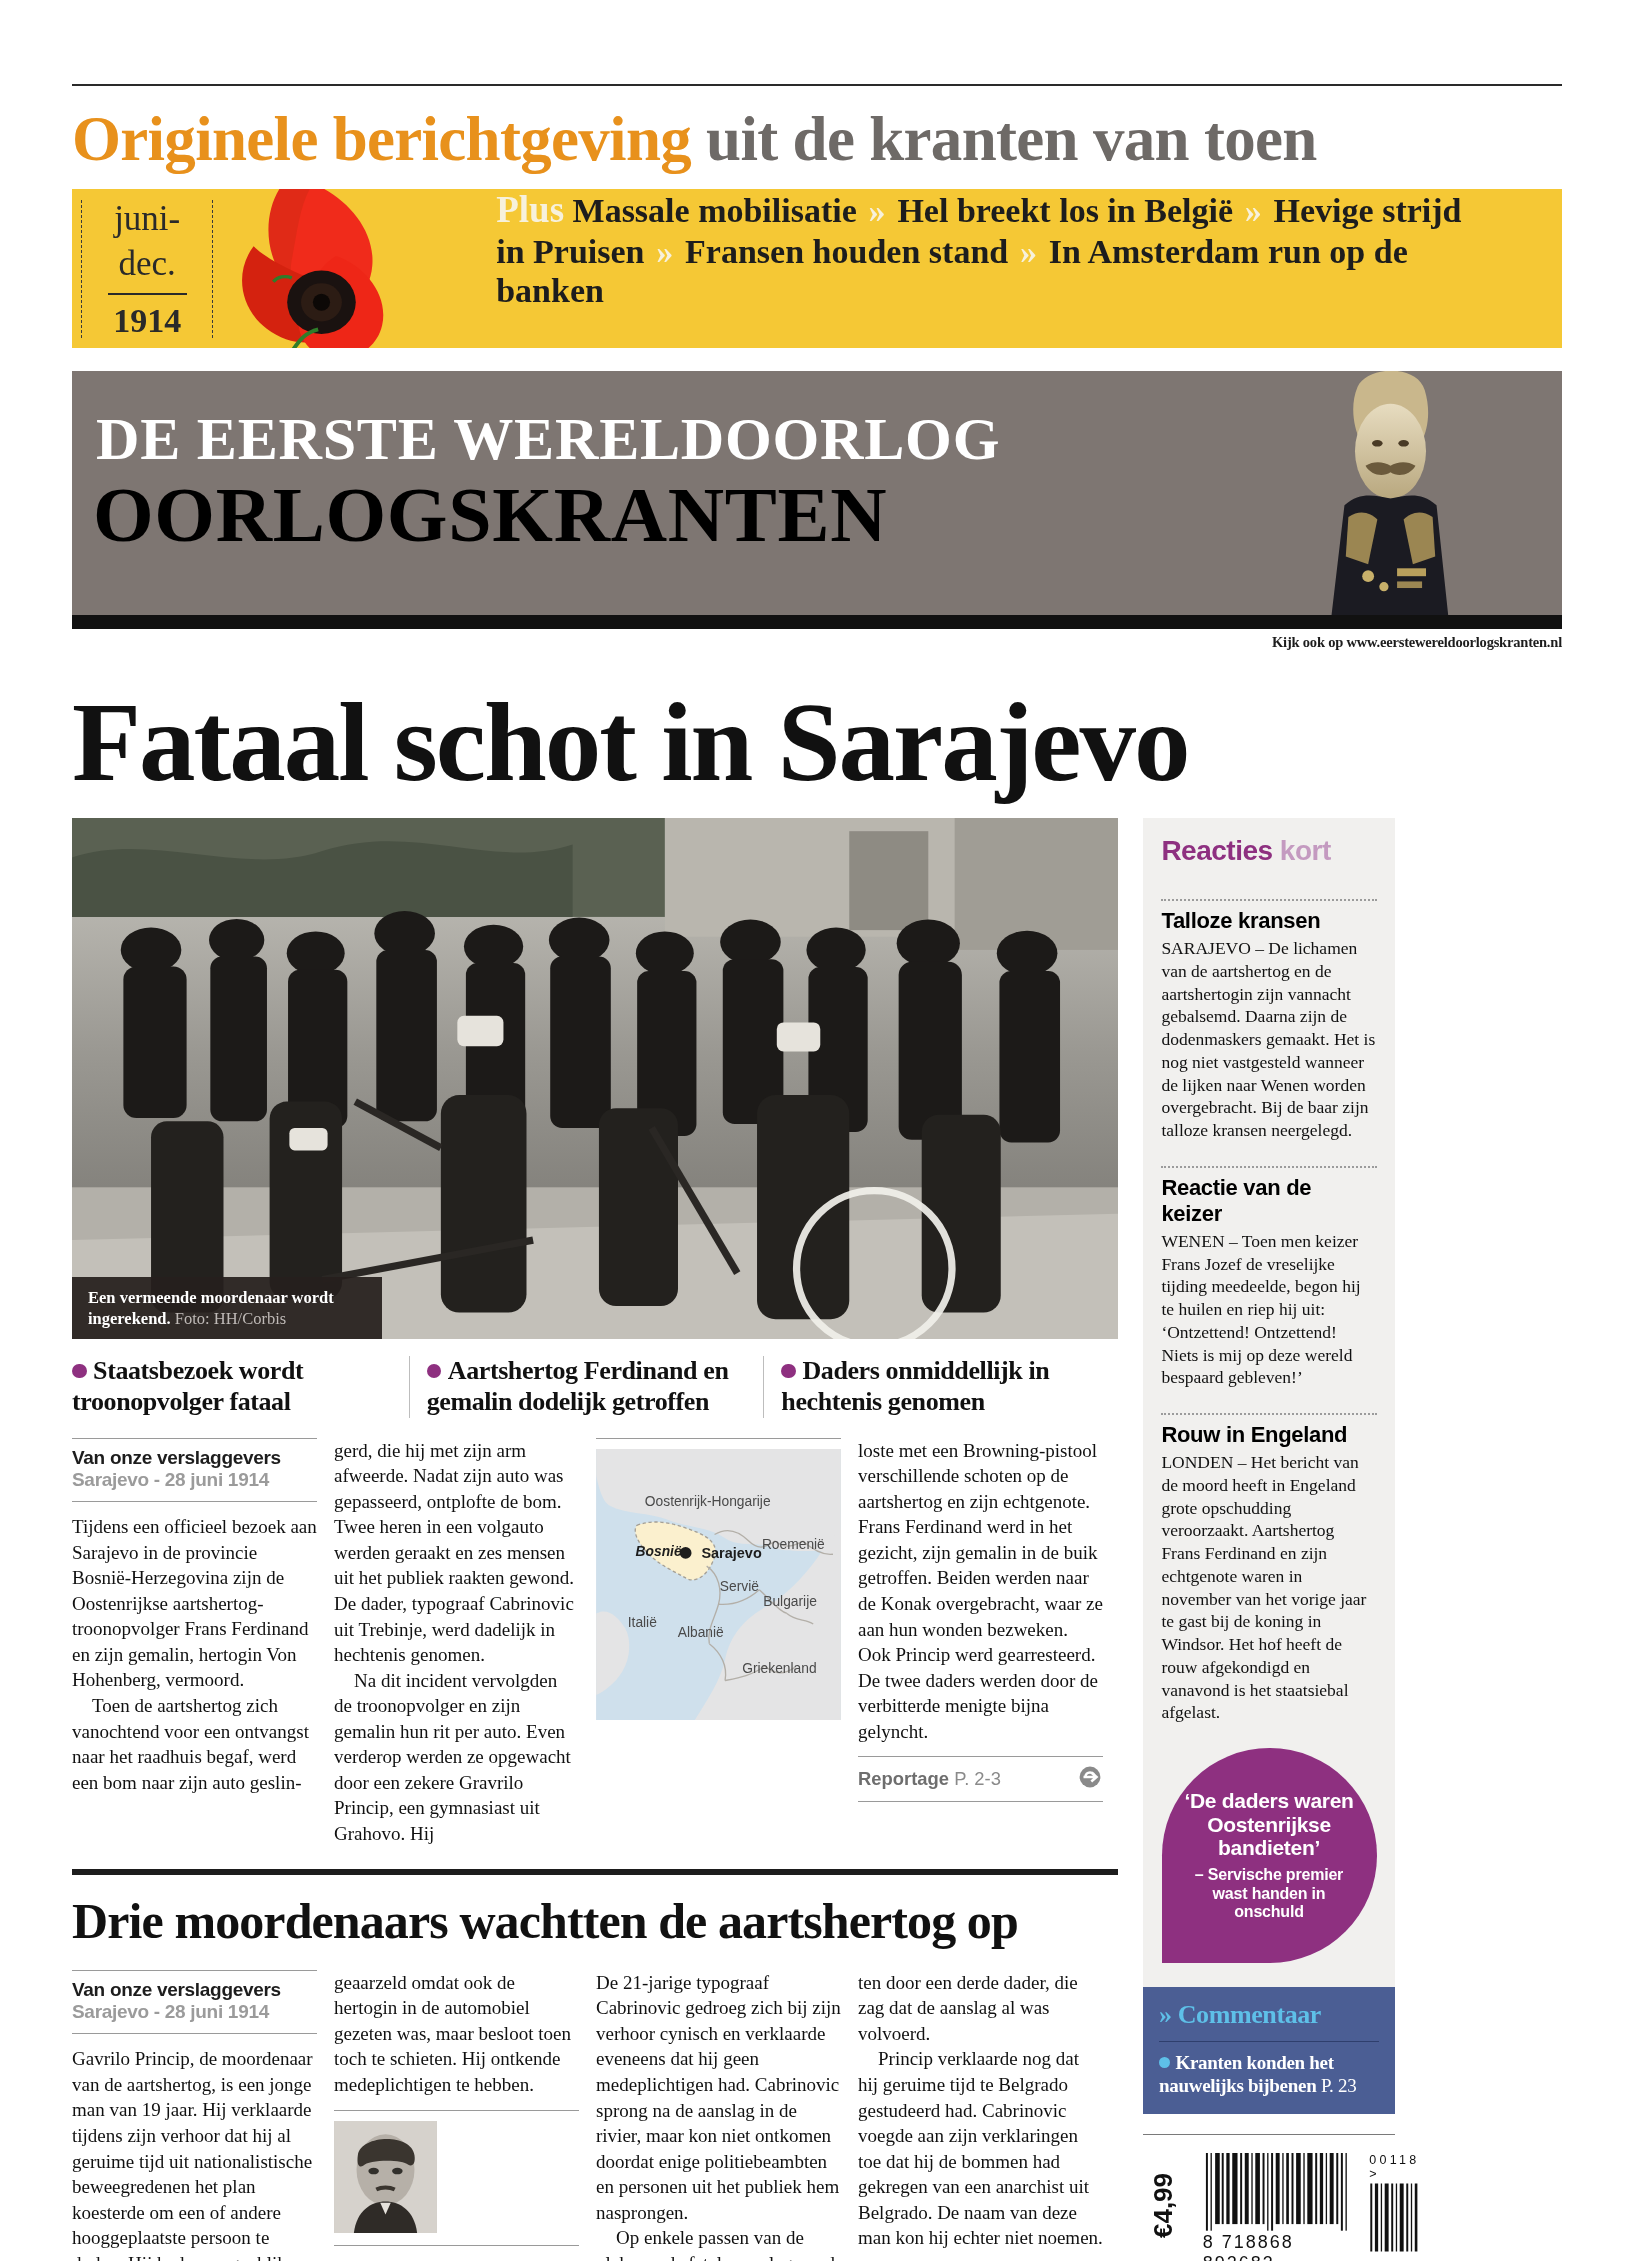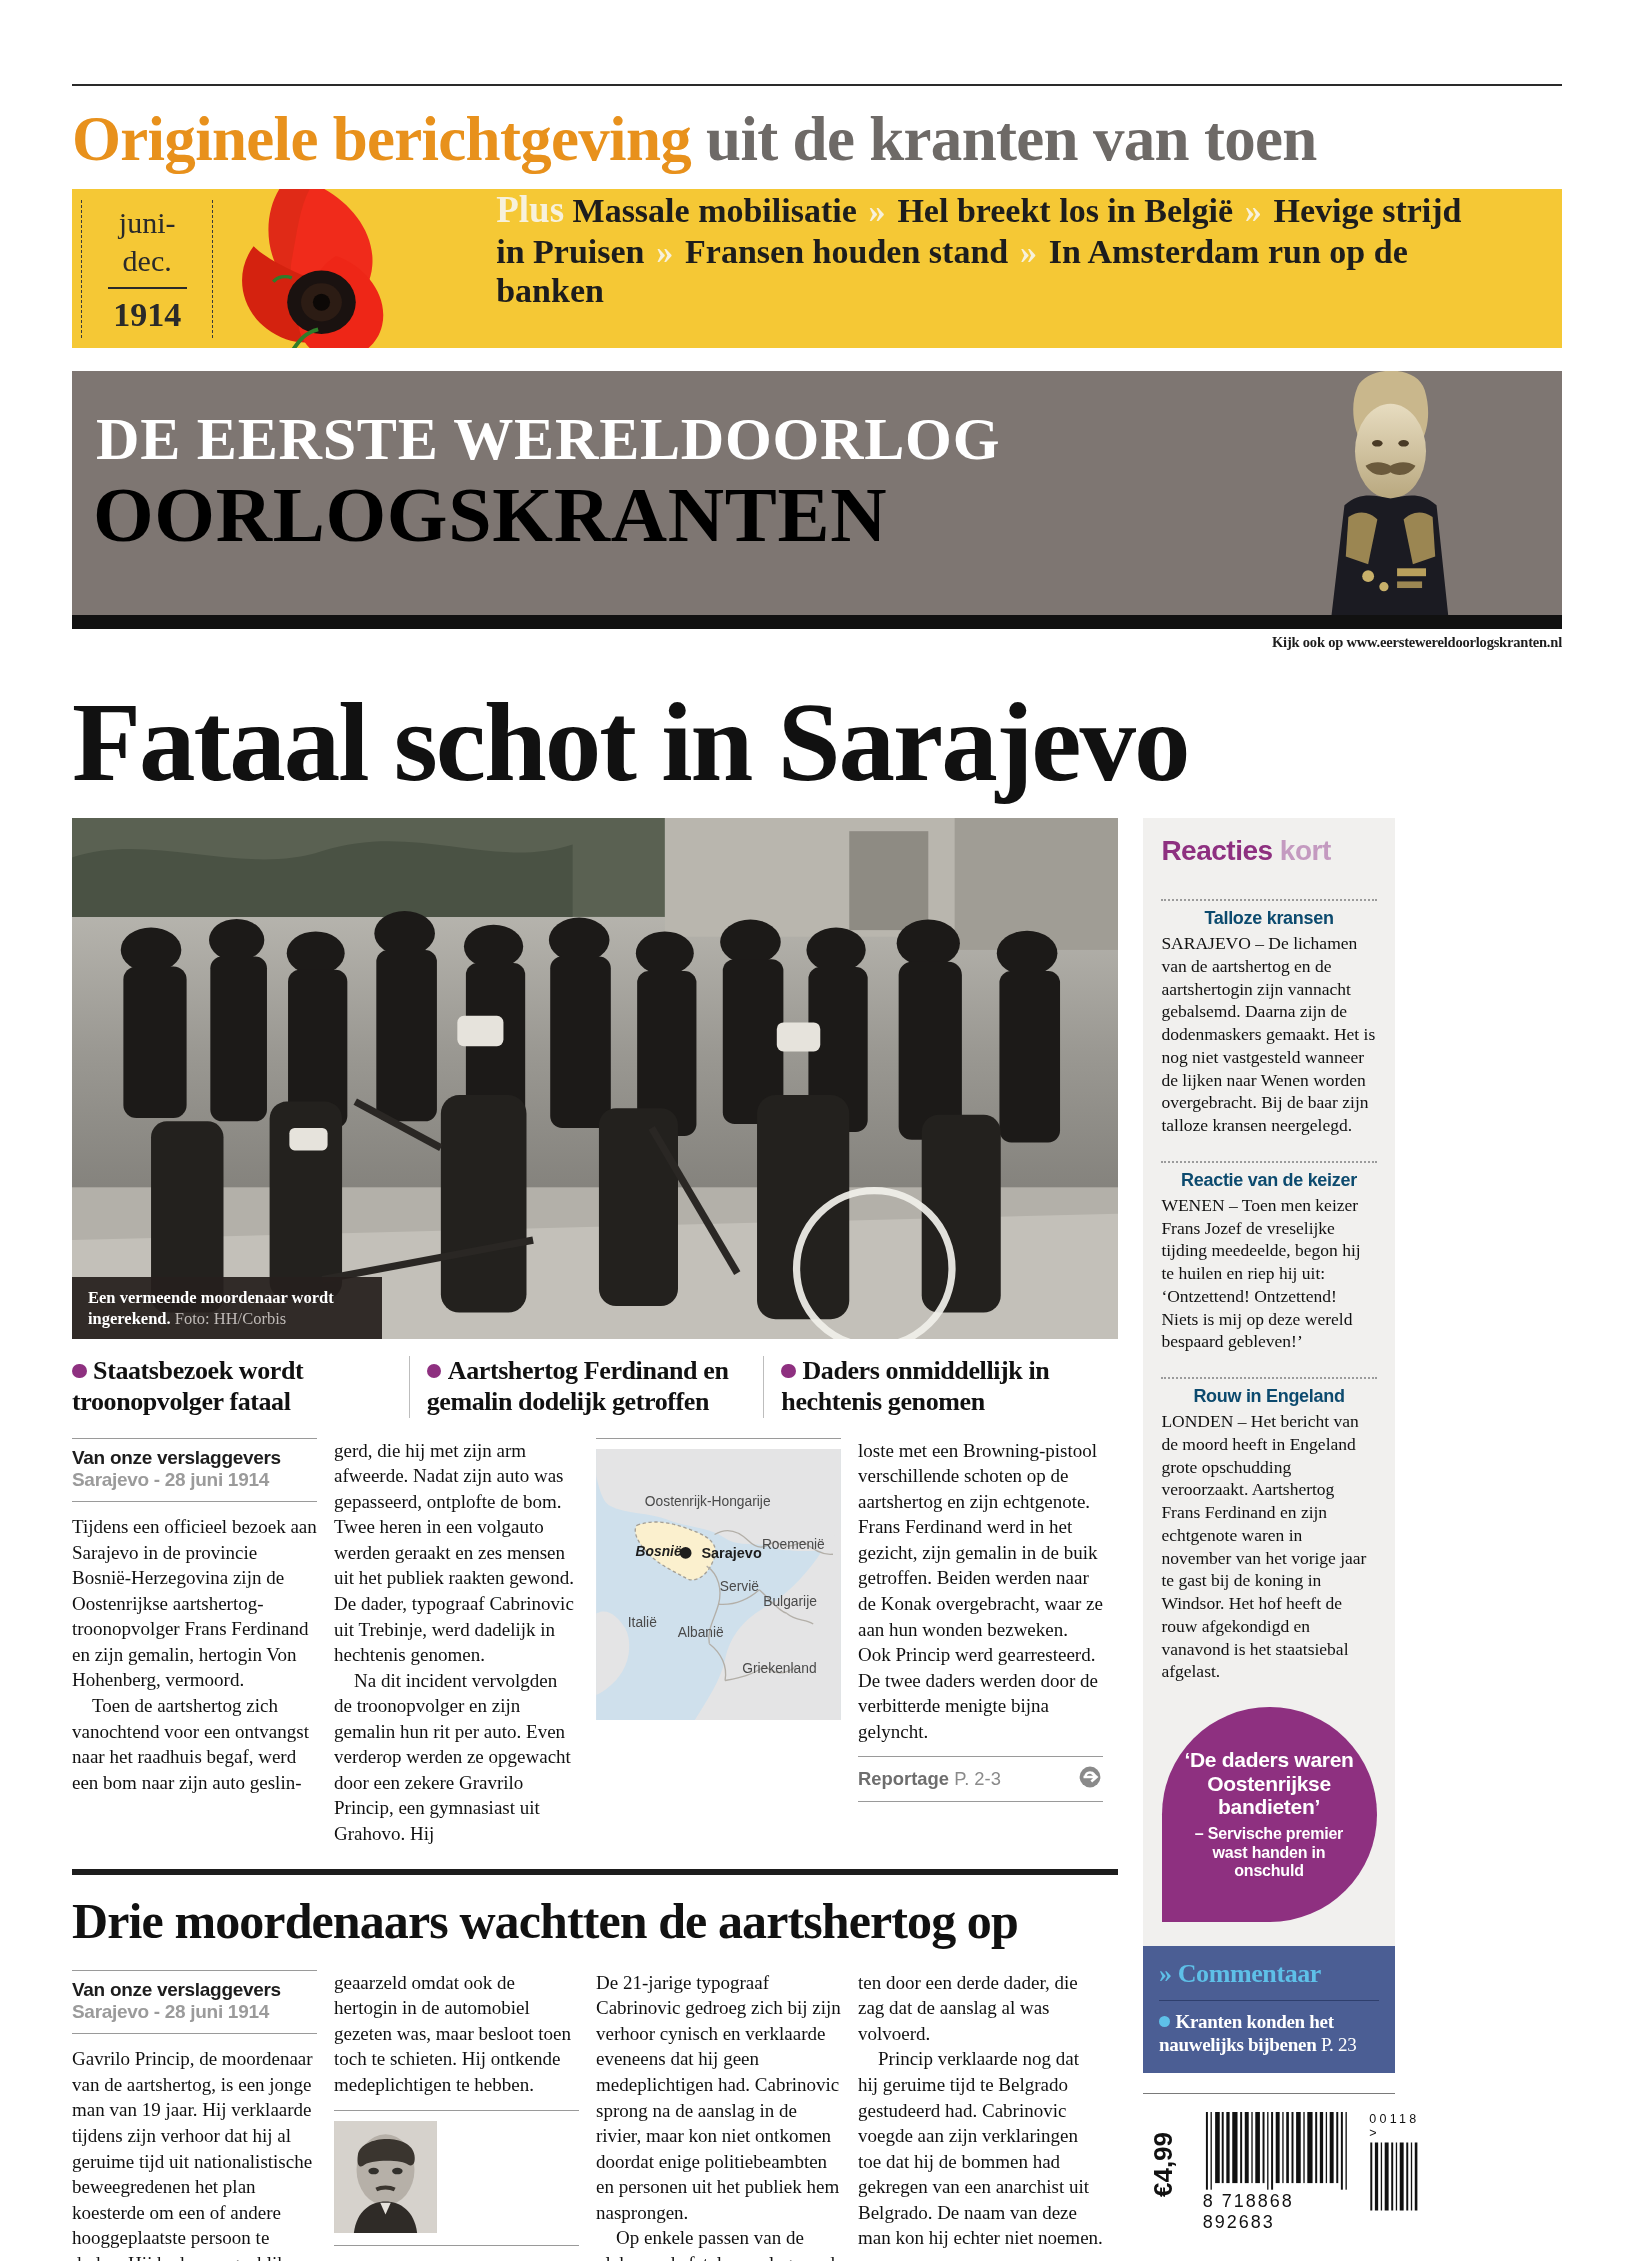--- a/index.html
+++ b/index.html
@@ -40,21 +40,21 @@
     width: 132px; flex: 0 0 132px;
     border-right: 1.3px dashed #3a3a3a;
     margin: 10.5px 0 10.5px 9.2px;
     border-left: 1.3px dashed #3a3a3a;
     display: flex; flex-direction: column;
     align-items: center; justify-content: center;
     font-family: "Liberation Serif", serif;
     color: #2a2a2a;
     z-index: 3;
   }
-  .date-box .d1, .date-box .d2 { font-size: 30px; line-height: 1.28; }
+  .date-box .d1, .date-box .d2 { font-size: 35px; line-height: 1.28; }
   .date-box .d2 { border-bottom: 2px solid #2a2a2a; padding-bottom: 6.6px; width: 79px; text-align:center;}
   .date-box .d1 { width: 79px; text-align:center; }
   .date-box .yr { font-size: 34px; font-weight: bold; padding-top: 6.6px; }
 
   .poppy { position: absolute; left: 142px; top: -22.4px; width: 211px; height: 198px; z-index: 2; }
 
   .plus-wrap { margin-left: 283px; z-index: 3; position: relative; }
   .plus-head {
     font-family: "Liberation Serif", serif;
     font-weight: bold;
@@ -207,24 +207,23 @@
     font-family: "Liberation Sans", sans-serif;
     font-weight: bold; font-size: 28px;
     color: #8E3080; letter-spacing: -0.5px;
     margin-bottom: 32px;
   }
   .sb-title .light { color: #C49AC0; }
   .sb-item { margin-bottom: 24px; }
   .dotted { border-top: 2.6px dotted #9b9b9b; padding-top: 6.6px; }
   .sb-head {
     font-family: "Liberation Sans", sans-serif;
-    font-weight: bold; font-size: 18px;
-    color: #0c4a6e; letter-spacing: -0.3px;
+    font-weight: bold; font-size: 22px;
+    color: #000000; letter-spacing: -0.3px;
     margin-bottom: 3.3px;
-    text-align: center;
   }
   .sb-body {
     font-family: "Liberation Serif", serif;
     font-size: 17.5px; line-height: 1.3; color: #111;
   }
   .quote-circle {
     width: 215px; height: 215px; border-radius: 50% 50% 50% 0;
     background: #8E3080; color: #fff;
     display: flex; flex-direction: column;
     align-items: center; justify-content: center;

